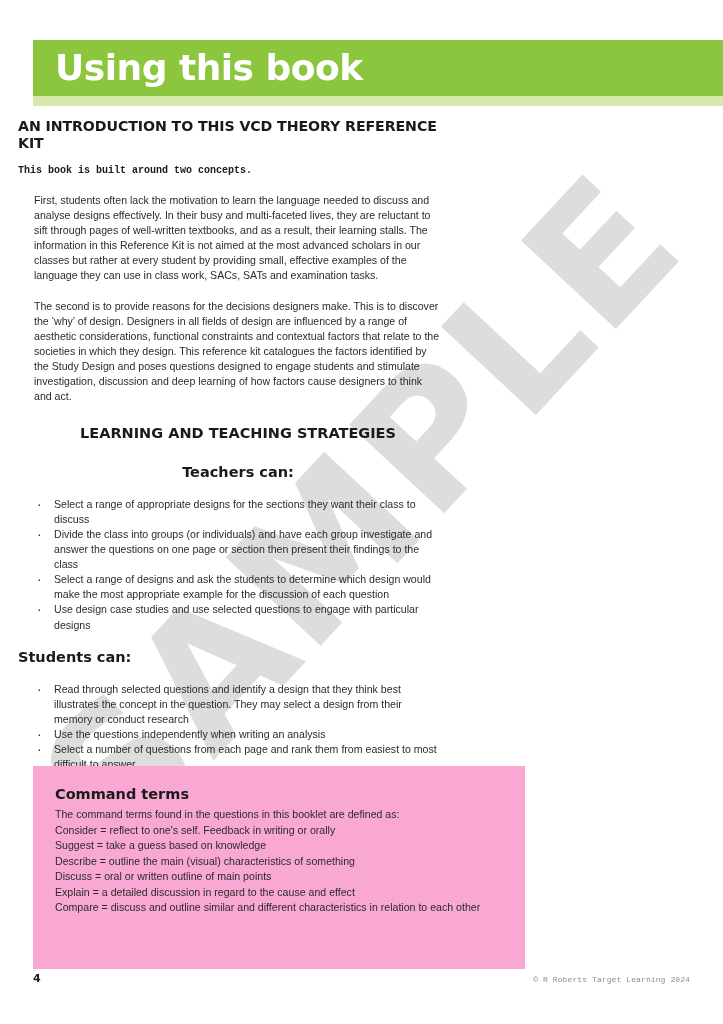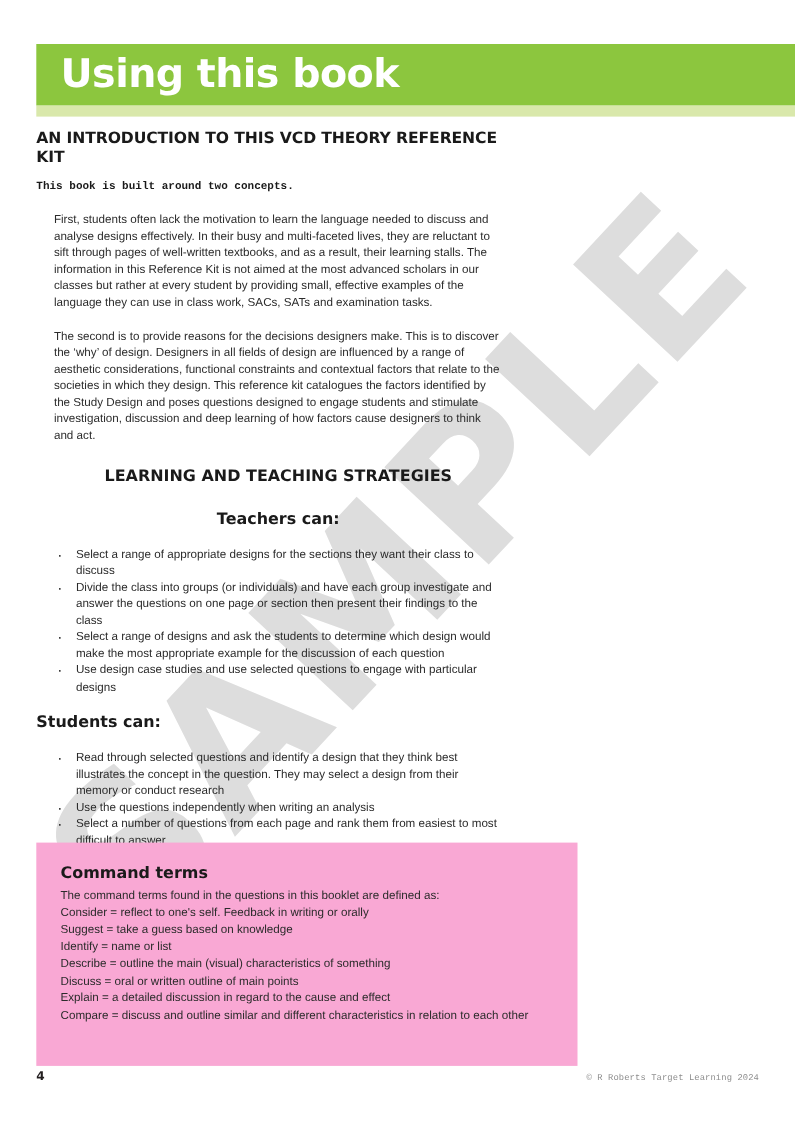--- a/index.html
+++ b/index.html
@@ -62,21 +62,21 @@
     text-align:right;
   }
   #banner-strip {
     height:10px;
     background:#d9e8ab;
   }
 
   
   #content {
     position:absolute;
-    left:33px; top:118px;
+    left:18px; top:118px;
     width:440px;
     z-index:20;
   }
 
   .sec-head {
     font-family:"DejaVu Sans", sans-serif;
     font-weight:bold;
     font-size:14.2px;
     letter-spacing:-0.1px;
     line-height:1.2;
@@ -216,21 +216,20 @@
       <li>Select a number of questions from each page and rank them from easiest to most difficult to answer</li>
     </ul>
 
   </div>
 
   <div id="cmd-box">
     <div id="cmd-title">Command terms</div>
     <div class="cmd-line">The command terms found in the questions in this booklet are defined as:</div>
     <div class="cmd-line">Consider = reflect to one's self. Feedback in writing or orally</div>
     <div class="cmd-line">Suggest = take a guess based on knowledge</div>
-    <div class="cmd-line">Identify = name or list</div>
     <div class="cmd-line">Describe = outline the main (visual) characteristics of something</div>
     <div class="cmd-line">Discuss = oral or written outline of main points</div>
     <div class="cmd-line">Explain = a detailed discussion in regard to the cause and effect</div>
     <div class="cmd-line">Compare = discuss and outline similar and different characteristics in relation to each other</div>
   </div>
 
   <div id="footer">
     <div id="page-number">4</div>
     <div id="copyright">© R Roberts Target Learning 2024</div>
   </div>

